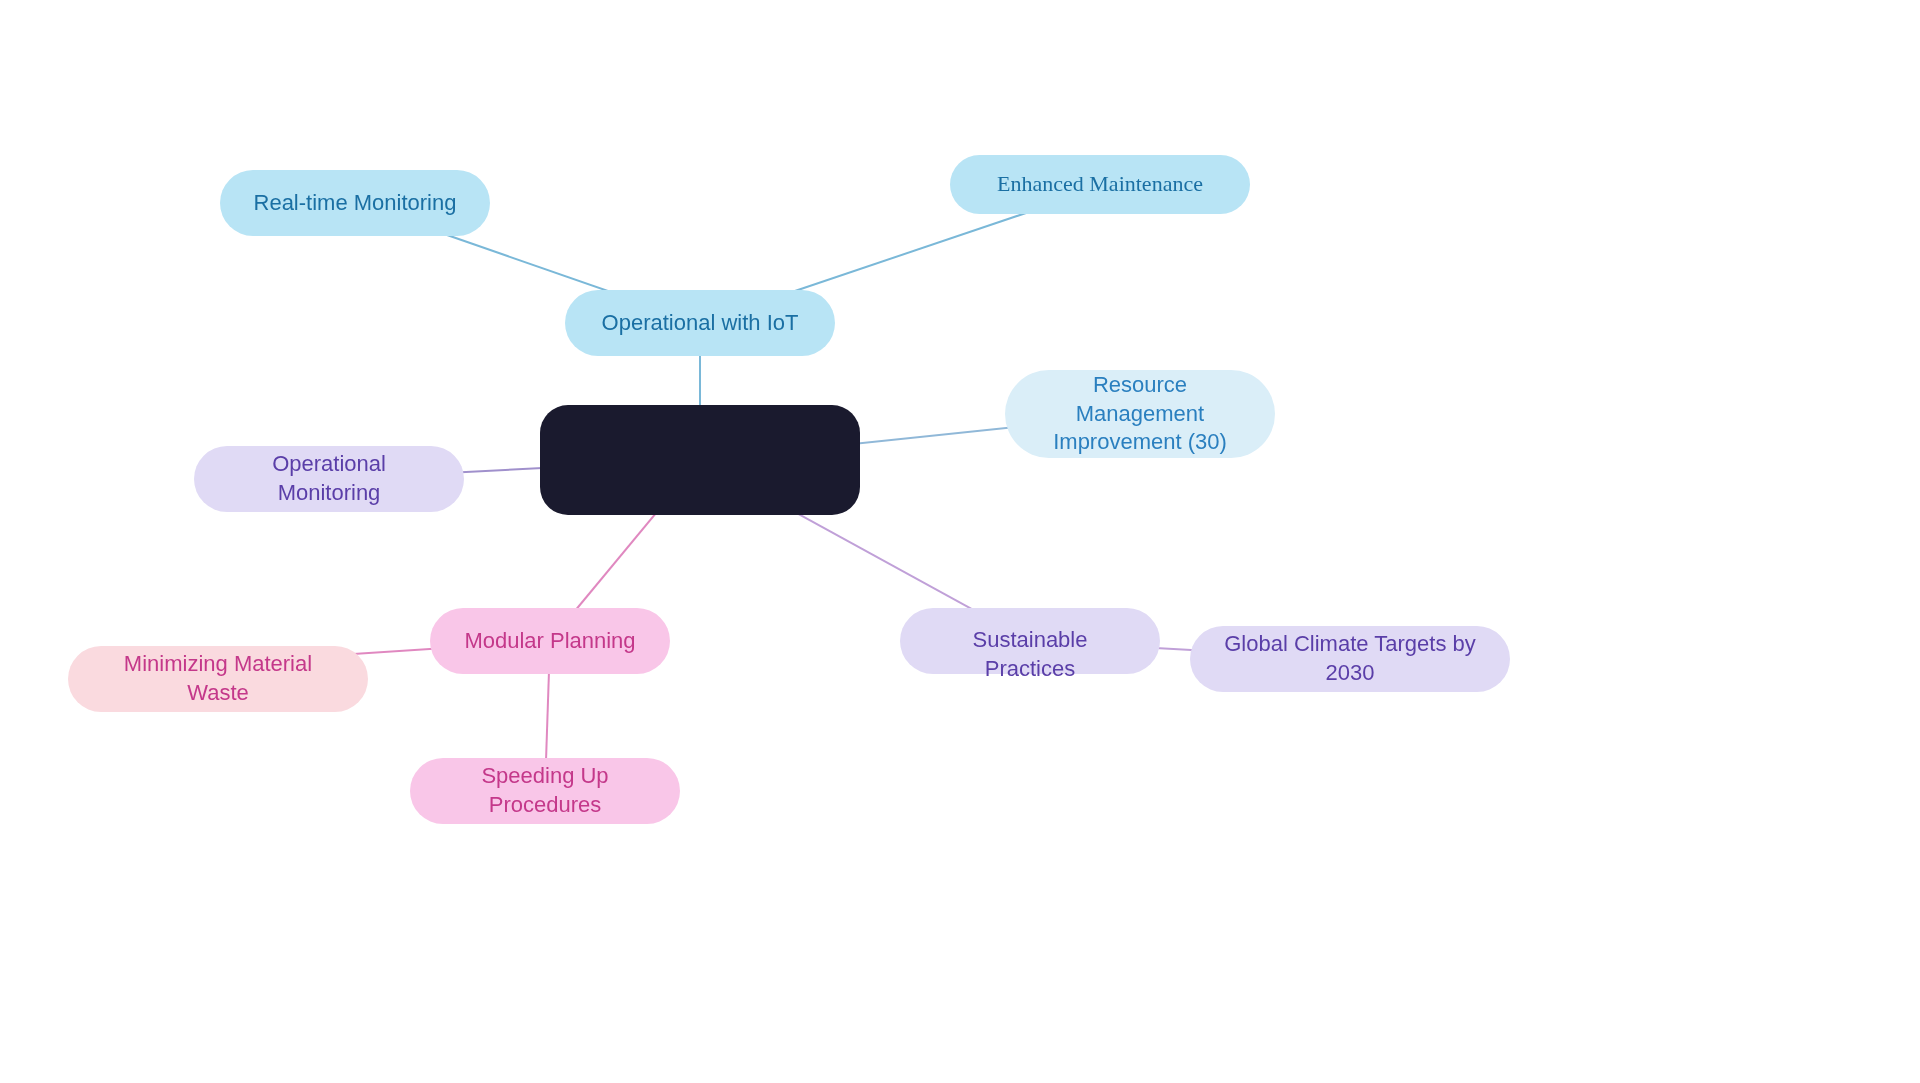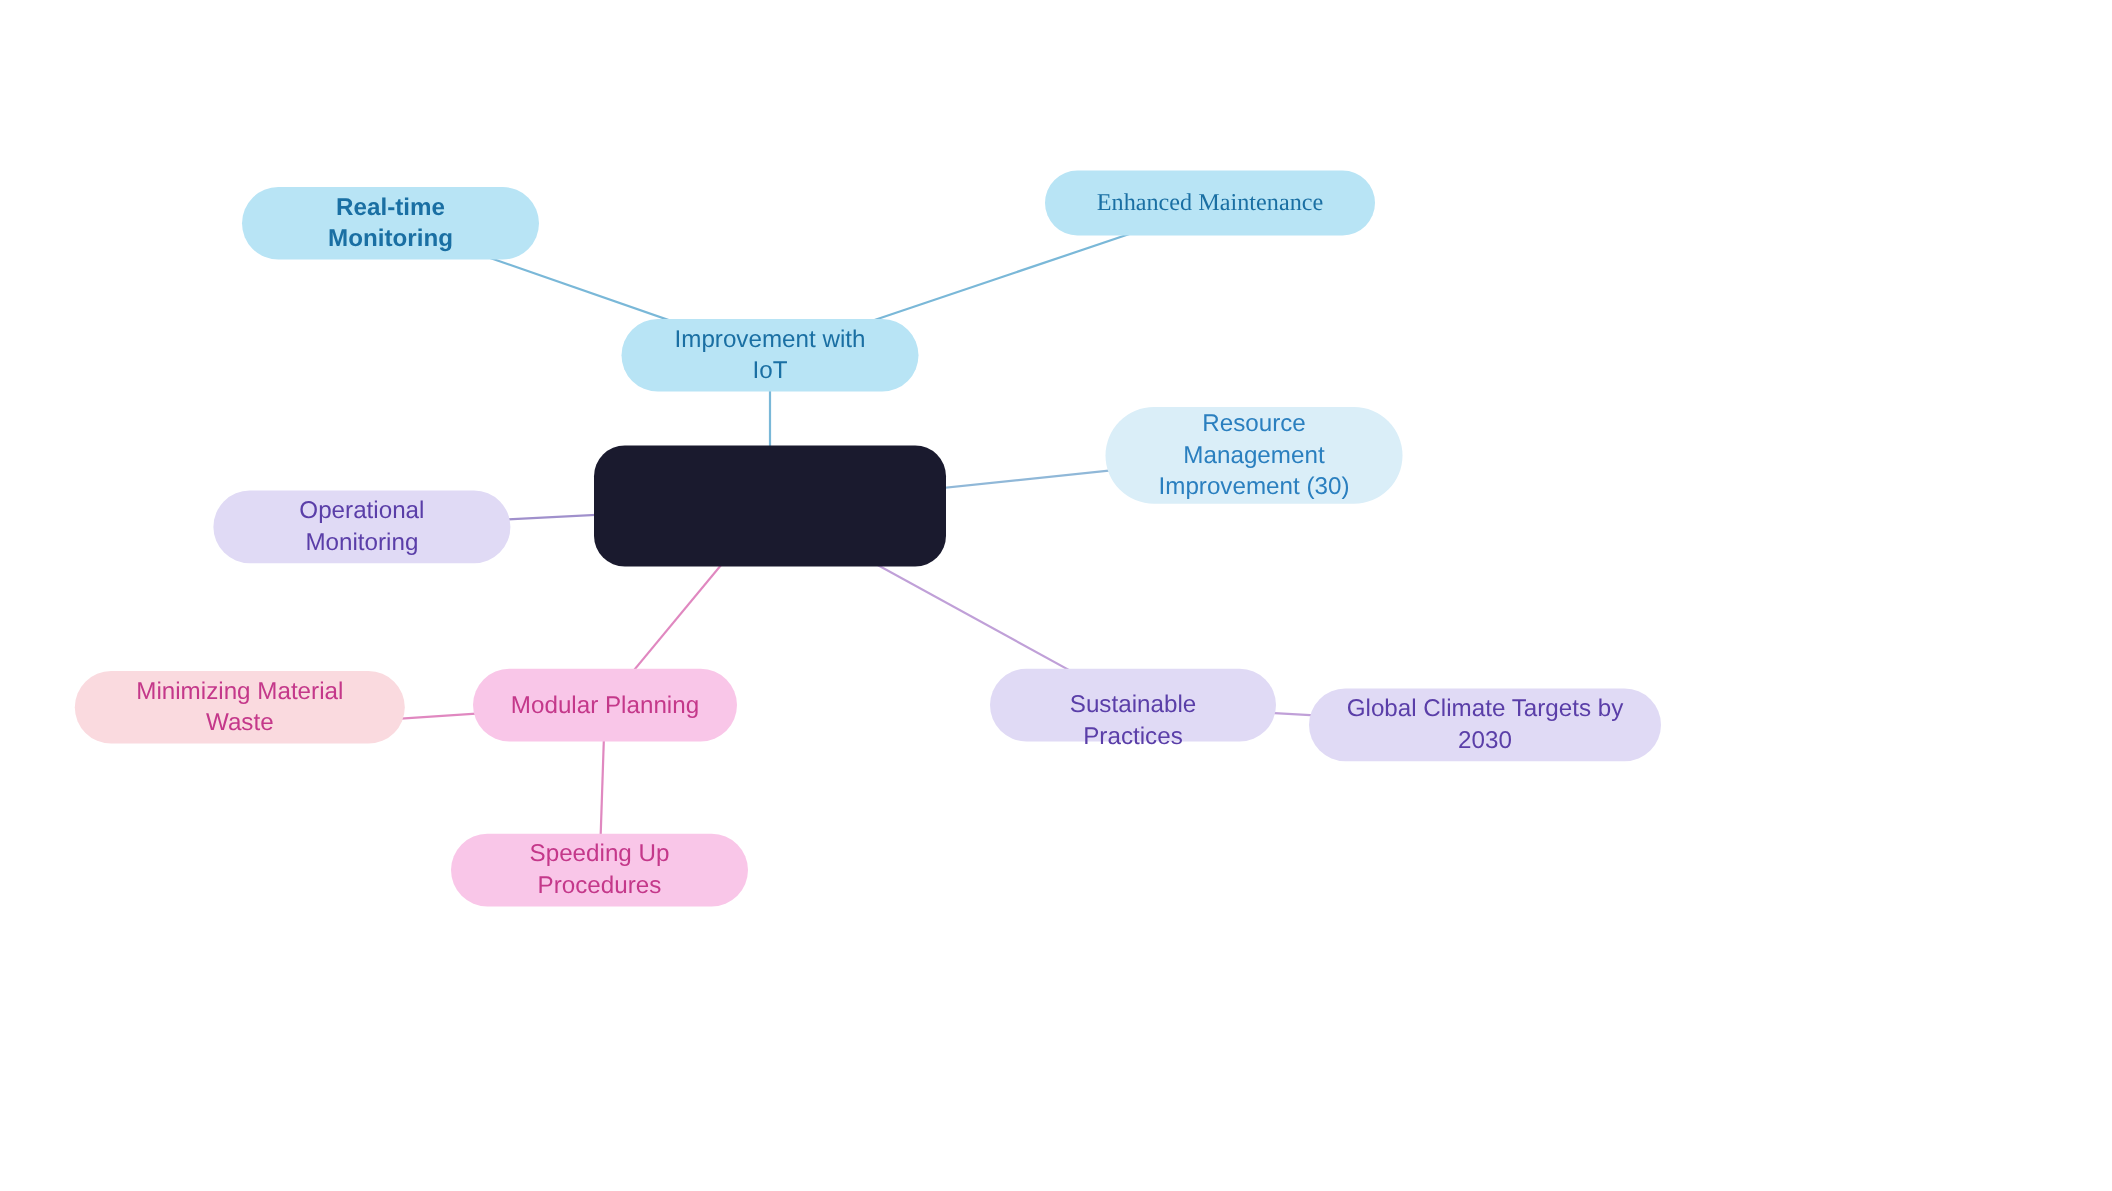--- a/index.html
+++ b/index.html
@@ -81,39 +81,39 @@
     <path d="M 550 641 Q 547.5 716 545 791" stroke="#e088c0" stroke-width="2" fill="none"></path>
     <path d="M 700 460 Q 865 550.5 1030 641" stroke="#c0a0d8" stroke-width="2" fill="none"></path>
     <path d="M 1030 641 Q 1190 650 1350 659" stroke="#c0a0d8" stroke-width="2" fill="none"></path>
   </svg>
 
 <div class="node node-center" id="node-center" style="position:absolute; left:540px; top:405px; width:320px; height:110px;">
   <span style="white-space:pre-line;"></span>
 </div>
 
 <div class="node node-blue" id="node-real-time-monitoring" style="left: 220px; top: 170px; width: 270px; height: 66px;">
-    <span style="white-space: pre-line; font-weight: bold;">Real-time Monitoring</span>
+    <span style="white-space: pre-line;">Real-time Monitoring</span>
   </div>
 <div class="node node-blue" id="node-enhanced-maintenance" style="left: 950px; top: 155px; width: 300px; height: 59px; font-family: Liberation Serif, serif;">
     <span style="white-space: pre-line;">Enhanced Maintenance</span>
   </div>
 <div class="node node-blue" id="node-integration-iot" style="left: 565px; top: 290px; width: 270px; height: 66px;">
-    <span style="white-space: pre-line;">Improvement with IoT</span>
+    <span style="white-space: pre-line;">Operational with IoT</span>
   </div>
 <div class="node node-purple" id="node-operational-efficiency" style="left: 194px; top: 446px; width: 270px; height: 66px;">
     <span style="white-space: pre-line;">Operational Monitoring</span>
   </div>
 <div class="node node-blue-light" id="node-resource-management" style="left: 1005px; top: 370px; width: 270px; height: 88px; text-align: center;">
     <span style="white-space: pre-line;">Resource Management
 Improvement (30)</span>
   </div>
 <div class="node node-pink" id="node-modular-planning" style="left: 430px; top: 608px; width: 240px; height: 66px;">
     <span style="white-space: pre-line;">Modular Planning</span>
   </div>
-<div class="node node-pink-light" id="node-minimizing-material-waste" style="left: 68px; top: 610px; width: 300px; height: 66px;">
+<div class="node node-pink-light" id="node-minimizing-material-waste" style="left: 68px; top: 646px; width: 300px; height: 66px;">
     <span style="white-space: pre-line;">Minimizing Material Waste</span>
   </div>
 <div class="node node-pink" id="node-speeding-up-procedures" style="left: 410px; top: 758px; width: 270px; height: 66px;">
     <span style="white-space: pre-line;">Speeding Up Procedures</span>
   </div>
 <div class="node node-purple" id="node-sustainable-practices" style="left: 900px; top: 608px; width: 260px; height: 66px;">
     <span style="white-space: pre-line; margin-top: 28px;">Sustainable Practices</span>
   </div>
 <div class="node node-purple" id="node-global-climate-targets" style="left: 1190px; top: 626px; width: 320px; height: 66px;">
     <span style="white-space: pre-line;">Global Climate Targets by 2030</span>

